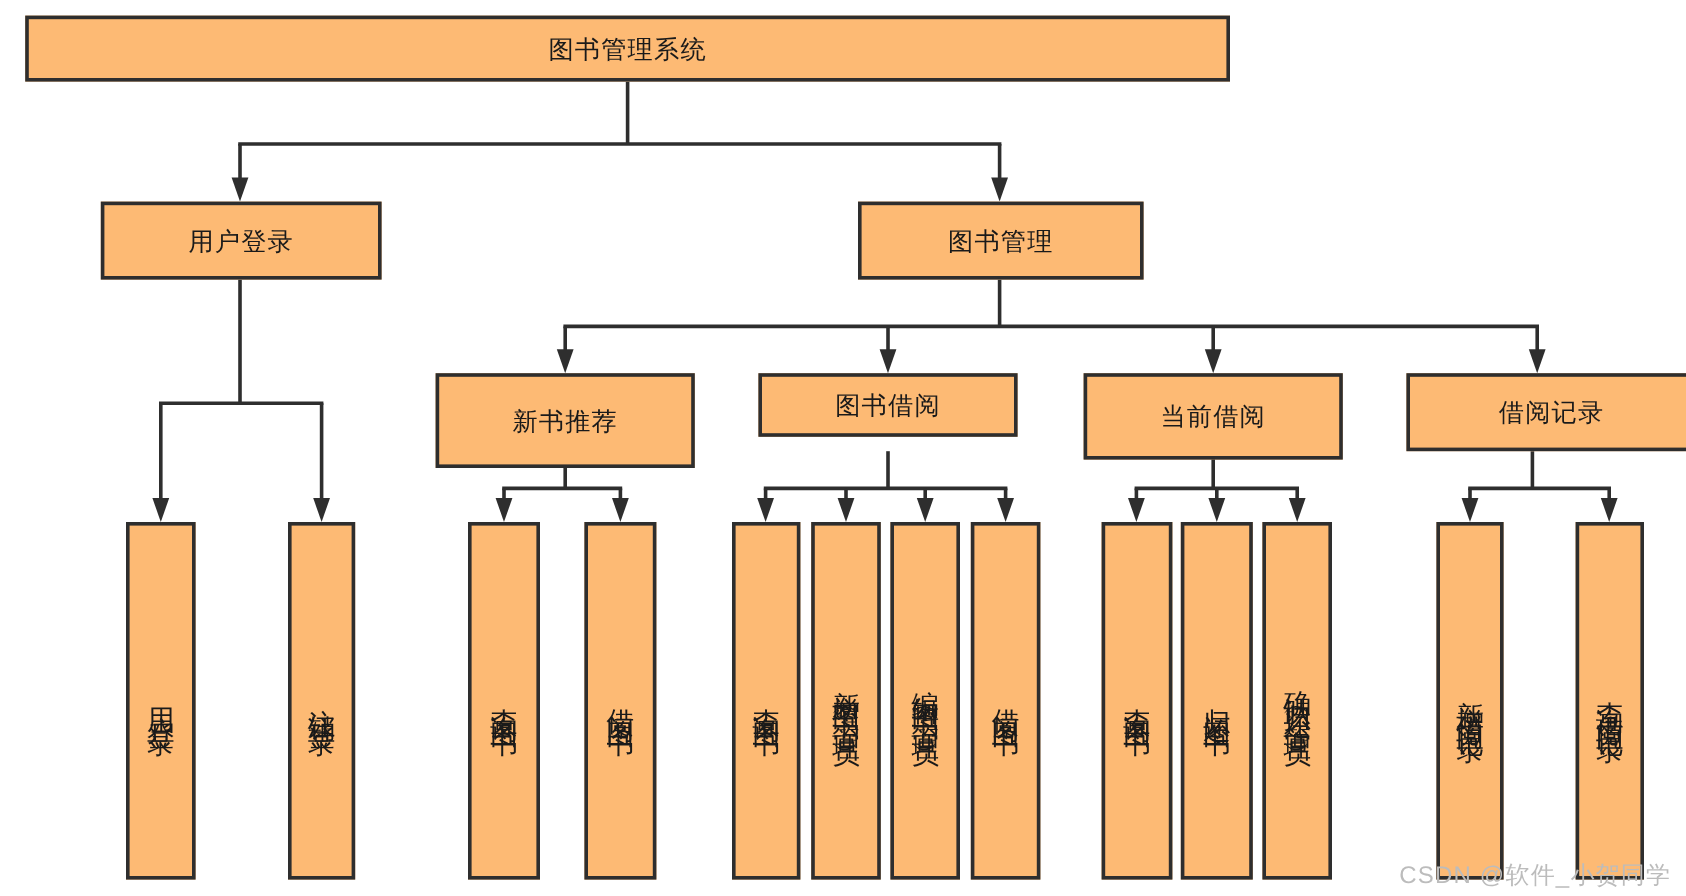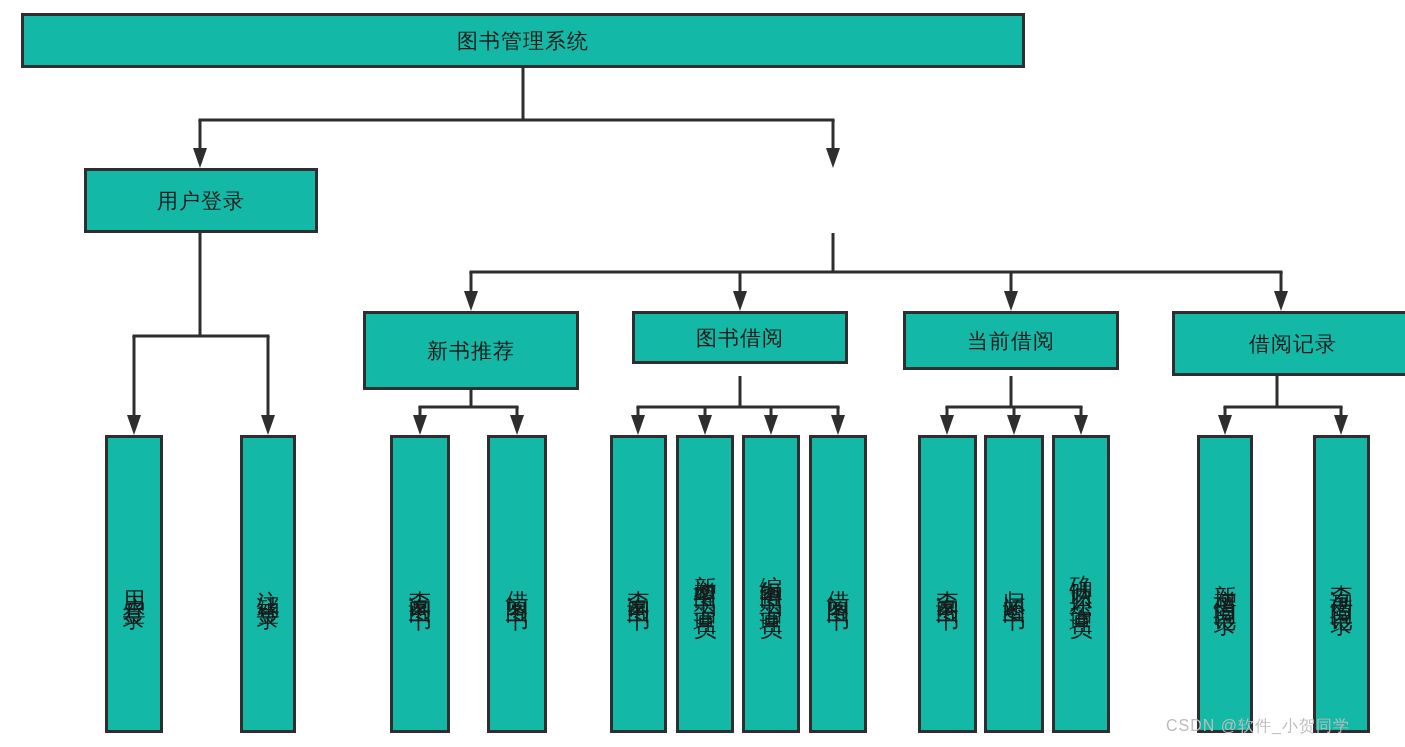--- a/index.html
+++ b/index.html
@@ -23,21 +23,21 @@
   }
   #connectors {
     position: absolute;
     left: 0; top: 0;
     width: 1405px; height: 747px;
   }
   .connector { stroke: var(--line); stroke-width: 3; fill: none; }
   .arrowhead { fill: var(--line); stroke: none; }
   .box {
     position: absolute;
-    background: #14b8a6;
+    background: #fdba74;
     border: 3px solid var(--line);
     display: flex;
     align-items: center;
     justify-content: center;
     text-align: center;
   }
   .h-label { font-size: 21px; letter-spacing: 1px; white-space: nowrap; }
   .leaf {
     top: 435px;
     height: 298px;
@@ -49,41 +49,41 @@
     letter-spacing: 6px;
     line-height: 1;
     white-space: nowrap;
   }
   
   #n-root     { left: 21px;   top: 13px;  width: 1004px; height: 55px; }
   #n-login    { left: 84px;   top: 168px; width: 234px;  height: 65px; }
   #n-mgmt     { left: 715px;  top: 168px; width: 238px;  height: 65px; }
   #n-newbook  { left: 363px;  top: 311px; width: 216px;  height: 79px; }
   #n-borrow   { left: 632px;  top: 311px; width: 216px;  height: 53px; }
-  #n-current  { left: 903px;  top: 311px; width: 216px;  height: 59px; }
+  #n-current  { left: 903px;  top: 311px; width: 216px;  height: 72px; }
   #n-records  { left: 1172px; top: 311px; width: 242px;  height: 65px; }
   
   #l-login1   { left: 105px;  width: 58px; }
   #l-login2   { left: 240px;  width: 56px; }
   #l-nb1      { left: 390px;  width: 60px; }
   #l-nb2      { left: 487px;  width: 60px; }
   #l-bw1      { left: 610px;  width: 57px; }
   #l-bw2      { left: 676px;  width: 58px; }
   #l-bw3      { left: 742px;  width: 58px; }
   #l-bw4      { left: 809px;  width: 58px; }
   #l-cb1      { left: 918px;  width: 59px; }
   #l-cb2      { left: 984px;  width: 60px; }
   #l-cb3      { left: 1052px; width: 58px; }
   #l-rc1      { left: 1197px; width: 56px; }
   #l-rc2      { left: 1313px; width: 57px; }
   #watermark {
     position: absolute;
     left: 1166px;
     top: 716px;
-    font-size: 16px;
+    font-size: 20px;
     color: var(--watermark);
     white-space: nowrap;
     letter-spacing: 1px;
   }
 </style>
 </head>
 <body>
 
 <div id="stage">
 
@@ -150,20 +150,23 @@
     <polygon class="arrowhead" points="1334,415 1348,415 1341,435"></polygon>
   </svg>
 
   <div class="box" id="n-root">
     <span class="h-label">图书管理系统</span>
   </div>
 
   <div class="box" id="n-login">
     <span class="h-label">用户登录</span>
   </div>
+  <div class="box" id="n-mgmt">
+    <span class="h-label">图书管理</span>
+  </div>
 
   <div class="box" id="n-newbook">
     <span class="h-label">新书推荐</span>
   </div>
   <div class="box" id="n-borrow">
     <span class="h-label">图书借阅</span>
   </div>
   <div class="box" id="n-current">
     <span class="h-label">当前借阅</span>
   </div>

